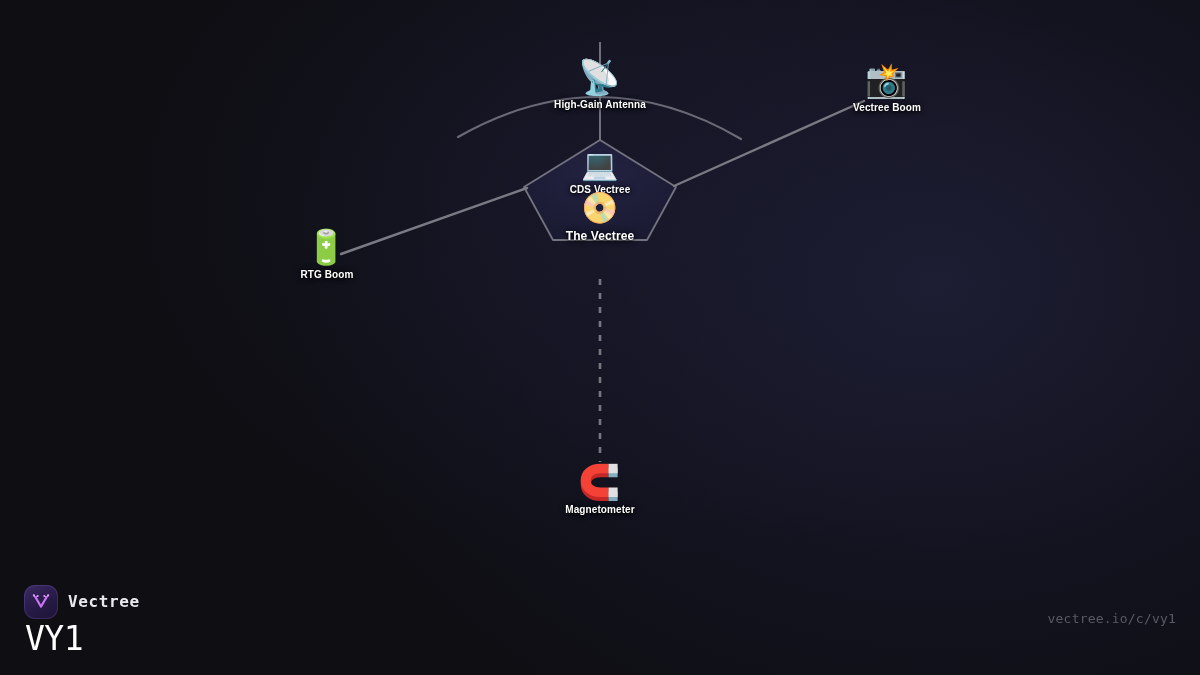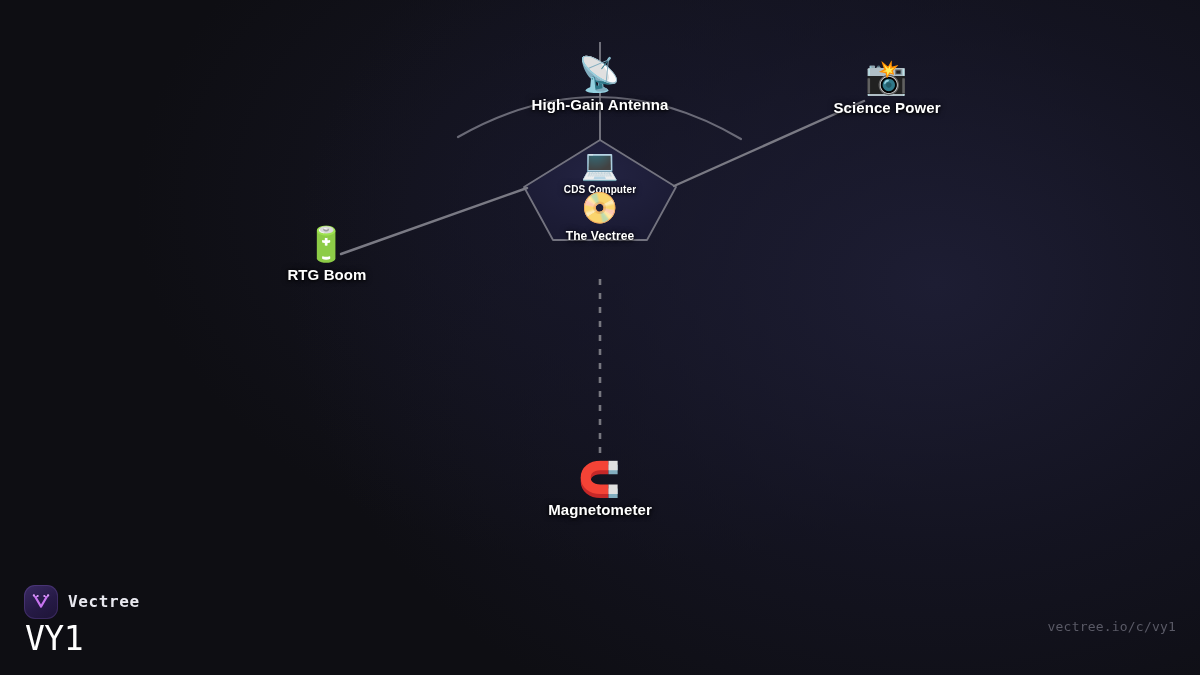--- a/index.html
+++ b/index.html
@@ -43,21 +43,21 @@
   .node .label {
     display: block;
     margin-top: 5px;
     color: #ffffff;
     font-weight: bold;
     letter-spacing: 0.1px;
     text-shadow: 0 1px 3px rgba(0,0,0,0.95), 0 0 6px rgba(0,0,0,0.8);
   }
 
   .node-main .glyph { font-size: 34px; }
-  .node-main .label { font-size: 15px; }
+  .node-main .label { font-size: 10px; }
 
   .node-inner .glyph { font-size: 30px; }
   .node-inner .label { font-size: 10px; margin-top: 4px; }
 
   
   #brand {
     position: absolute;
     left: 24px;
     bottom: 18px;
     display: flex;
@@ -91,21 +91,21 @@
     font-family: "DejaVu Sans Mono", monospace;
     font-size: 33px;
     font-weight: normal;
     letter-spacing: -0.5px;
     line-height: 1.1;
     margin-left: 1px;
   }
   #brand-url {
     position: absolute;
     right: 24px;
-    bottom: 41px;
+    bottom: 49px;
     color: #5a5a66;
     font-family: "DejaVu Sans Mono", monospace;
     font-size: 13px;
     letter-spacing: 0.2px;
   }
 </style>
 </head>
 <body>
 
 <div id="stage">
@@ -131,36 +131,36 @@
     <line x1="600" y1="279" x2="600" y2="462" stroke="#77777f" stroke-width="2.6" stroke-dasharray="6 8" stroke-linecap="butt"></line>
   </svg>
 
   <div class="node node-main" style="left:600px; top:85px;">
     <span class="glyph">📡</span>
     <span class="label">High-Gain Antenna</span>
   </div>
 
   <div class="node node-main" style="left:887px; top:88px;">
     <span class="glyph">📸</span>
-    <span class="label">Science Power</span>
+    <span class="label">Vectree Boom</span>
   </div>
 
   <div class="node node-main" style="left:327px; top:255px;">
     <span class="glyph">🔋</span>
     <span class="label">RTG Boom</span>
   </div>
 
   <div class="node node-main" style="left:600px; top:490px;">
     <span class="glyph">🧲</span>
     <span class="label">Magnetometer</span>
   </div>
 
   <div class="node node-inner" style="left:600px; top:172px;">
     <span class="glyph">💻</span>
-    <span class="label">CDS Computer</span>
+    <span class="label">CDS Vectree</span>
   </div>
 
   <div class="node node-inner" style="left:600px; top:218px;">
     <span class="glyph">📀</span>
     <span class="label" style="font-size:12px; margin-top:6px;">The Vectree</span>
   </div>
 
   <div id="brand">
     <div id="brand-row">
       <div id="brand-logo">

